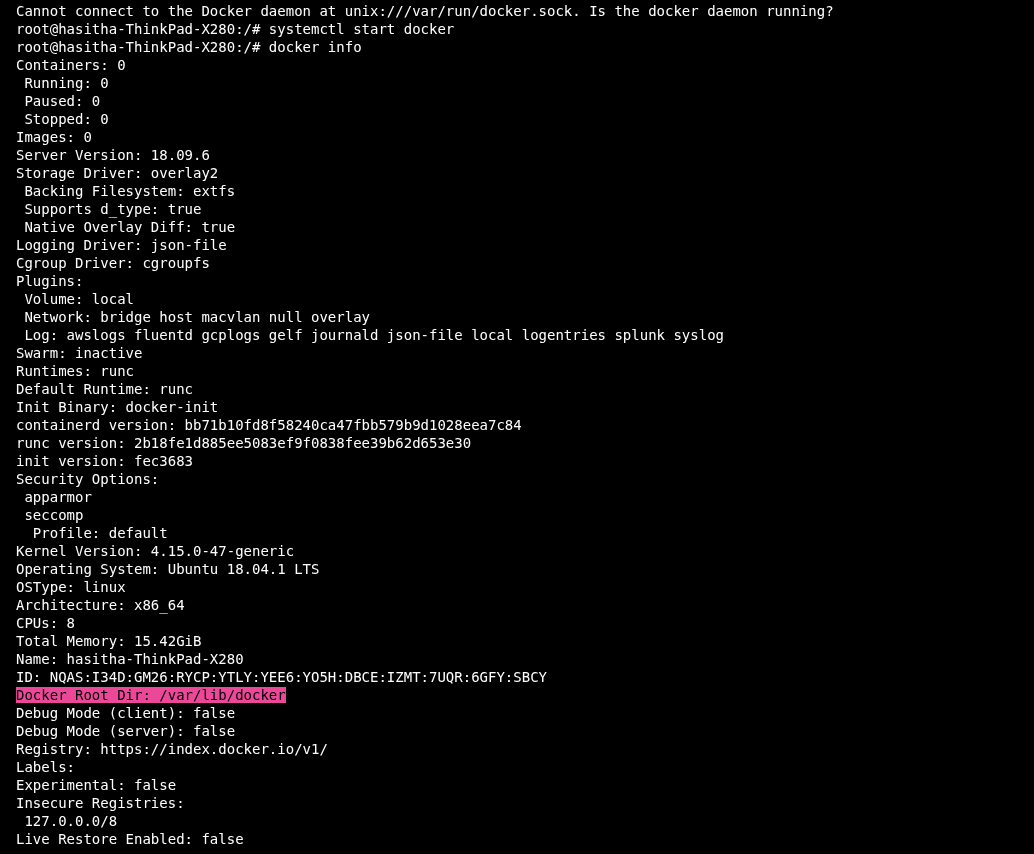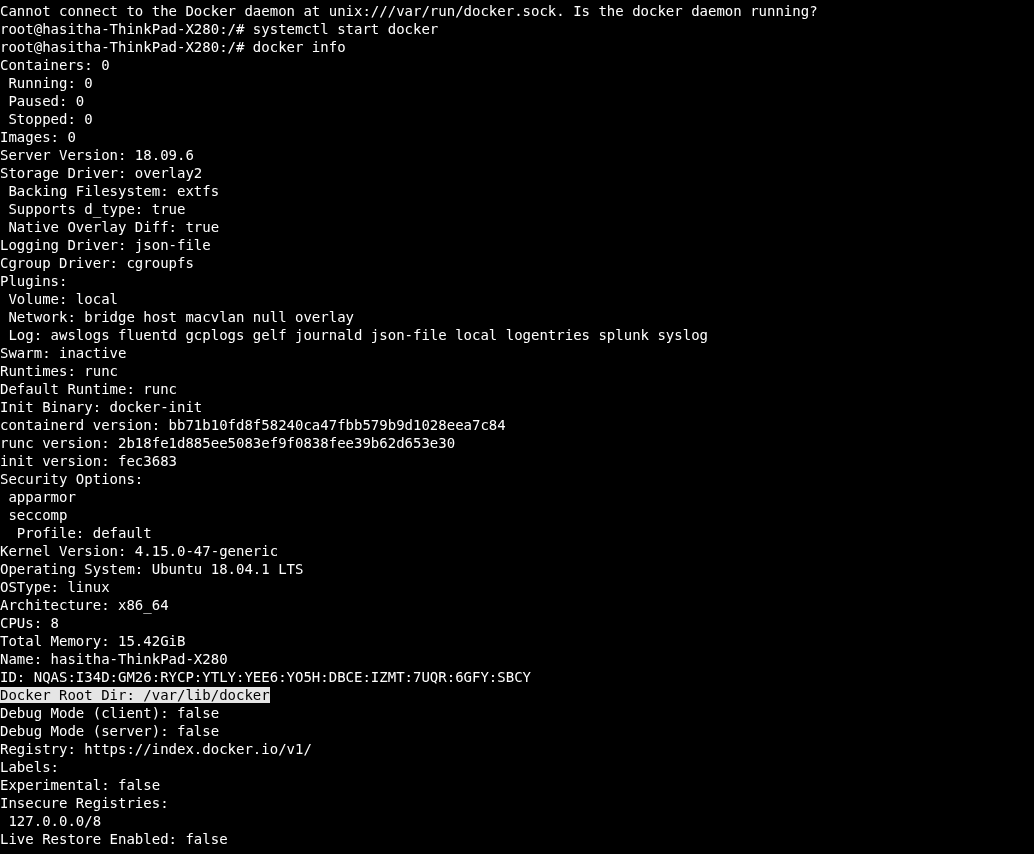--- a/index.html
+++ b/index.html
@@ -9,26 +9,26 @@
     color: #ffffff;
     font-family: "DejaVu Sans Mono", "Liberation Mono", Consolas, Monaco, monospace;
     font-size: 14px;
     line-height: 18px;
     width: 1034px;
     height: 854px;
     overflow: hidden;
   }
   .terminal {
     white-space: pre;
-    padding: 2px 0 0 0;
+    padding: 2px 0 0 16px;
   }
   .line {
     display: block;
   }
   .highlight {
-    background: #e5e5e5;
+    background: #ec4899;
     color: #000000;
   }
 </style>
 </head>
 <body>
 
 <div class="terminal" id="term"><span class="line">Cannot connect to the Docker daemon at unix:///var/run/docker.sock. Is the docker daemon running?</span><span class="line">root@hasitha-ThinkPad-X280:/# systemctl start docker</span><span class="line">root@hasitha-ThinkPad-X280:/# docker info</span><span class="line">Containers: 0</span><span class="line"> Running: 0</span><span class="line"> Paused: 0</span><span class="line"> Stopped: 0</span><span class="line">Images: 0</span><span class="line">Server Version: 18.09.6</span><span class="line">Storage Driver: overlay2</span><span class="line"> Backing Filesystem: extfs</span><span class="line"> Supports d_type: true</span><span class="line"> Native Overlay Diff: true</span><span class="line">Logging Driver: json-file</span><span class="line">Cgroup Driver: cgroupfs</span><span class="line">Plugins:</span><span class="line"> Volume: local</span><span class="line"> Network: bridge host macvlan null overlay</span><span class="line"> Log: awslogs fluentd gcplogs gelf journald json-file local logentries splunk syslog</span><span class="line">Swarm: inactive</span><span class="line">Runtimes: runc</span><span class="line">Default Runtime: runc</span><span class="line">Init Binary: docker-init</span><span class="line">containerd version: bb71b10fd8f58240ca47fbb579b9d1028eea7c84</span><span class="line">runc version: 2b18fe1d885ee5083ef9f0838fee39b62d653e30</span><span class="line">init version: fec3683</span><span class="line">Security Options:</span><span class="line"> apparmor</span><span class="line"> seccomp</span><span class="line">  Profile: default</span><span class="line">Kernel Version: 4.15.0-47-generic</span><span class="line">Operating System: Ubuntu 18.04.1 LTS</span><span class="line">OSType: linux</span><span class="line">Architecture: x86_64</span><span class="line">CPUs: 8</span><span class="line">Total Memory: 15.42GiB</span><span class="line">Name: hasitha-ThinkPad-X280</span><span class="line">ID: NQAS:I34D:GM26:RYCP:YTLY:YEE6:YO5H:DBCE:IZMT:7UQR:6GFY:SBCY</span><span class="line"><span class="highlight">Docker Root Dir: /var/lib/docker</span></span><span class="line">Debug Mode (client): false</span><span class="line">Debug Mode (server): false</span><span class="line">Registry: https://index.docker.io/v1/</span><span class="line">Labels:</span><span class="line">Experimental: false</span><span class="line">Insecure Registries:</span><span class="line"> 127.0.0.0/8</span><span class="line">Live Restore Enabled: false</span></div>
 
 </body></html>

